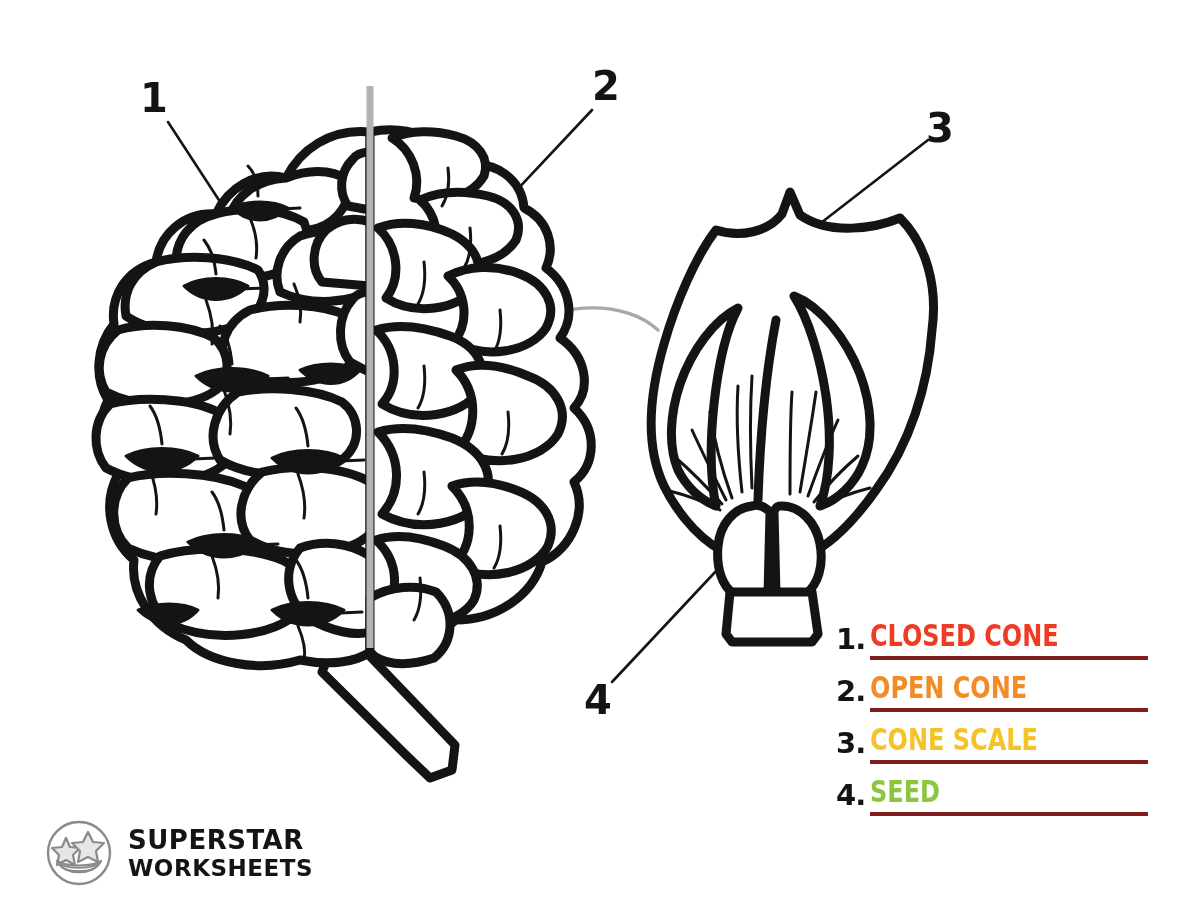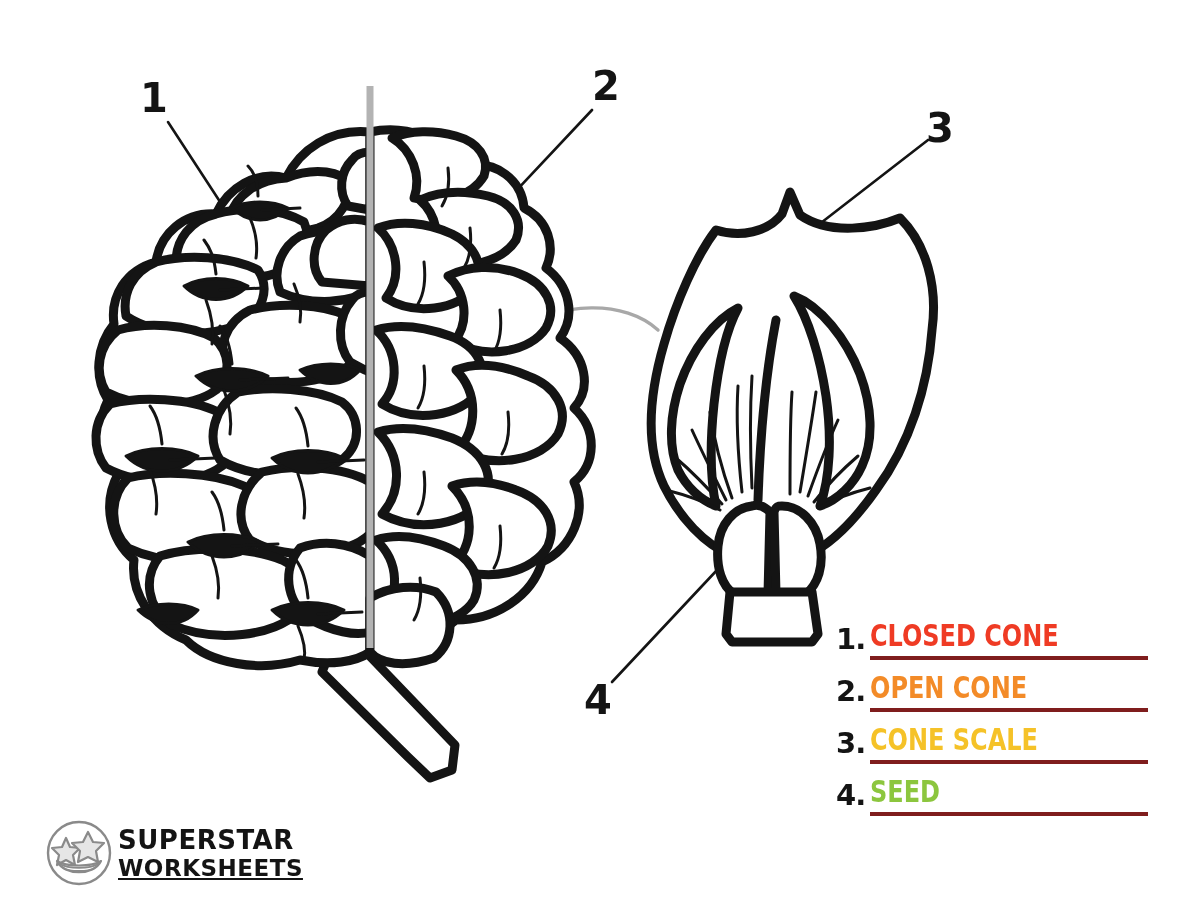--- a/index.html
+++ b/index.html
@@ -89,41 +89,41 @@
   #answer-word-3 { color: #f5c228; }
   #answer-word-4 { color: #8cc63e; }
 
   
   #logo {
     position: absolute;
     left: 44px;
     top: 818px;
     display: flex;
     align-items: center;
-    gap: 4px;
+    gap: 14px;
   }
   #logo-mark {
     width: 70px;
     height: 70px;
     flex: 0 0 70px;
   }
   #logo-text {
     display: flex;
     flex-direction: column;
     justify-content: center;
     line-height: 1;
   }
   .logo-line {
     font-family: "DejaVu Sans", sans-serif;
     font-weight: 700;
     color: #141414;
     letter-spacing: 0.5px;
   }
   #logo-line-1 { font-size: 26px; }
-  #logo-line-2 { font-size: 23px; margin-top: 4px; text-decoration: underline; }
+  #logo-line-2 { font-size: 23px; margin-top: 4px; }
 </style>
 </head>
 <body>
 
 <div id="page">
 
   <svg id="artboard" viewBox="0 0 1196 924" xmlns="http://www.w3.org/2000/svg">
 
     <g stroke="#141414" fill="none" stroke-linecap="round">
       <line x1="168" y1="122" x2="228" y2="214" stroke-width="2.6"></line>

